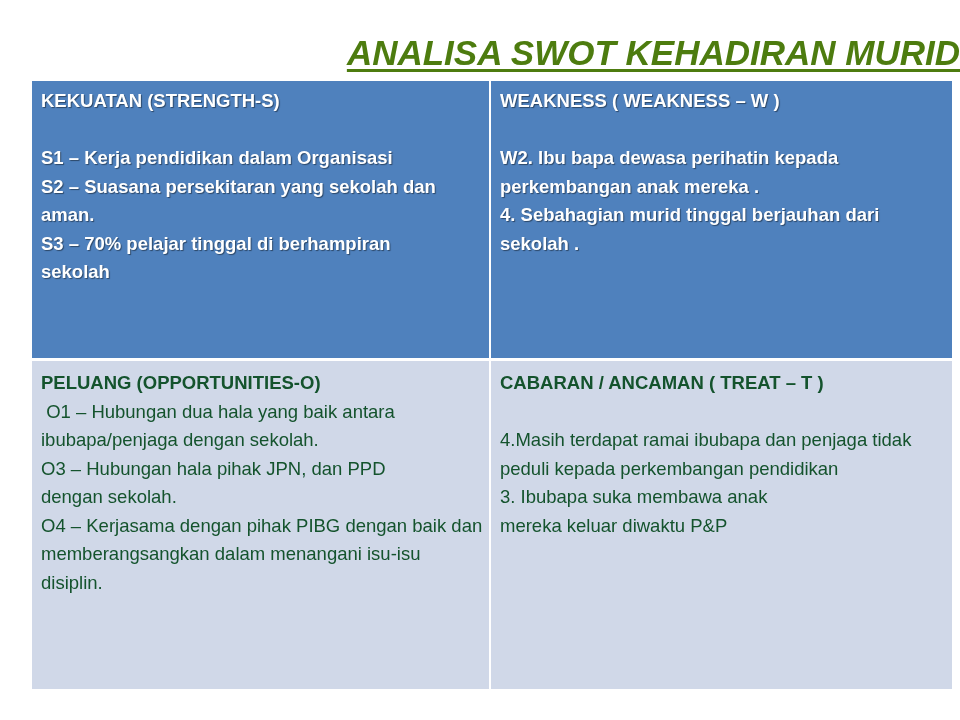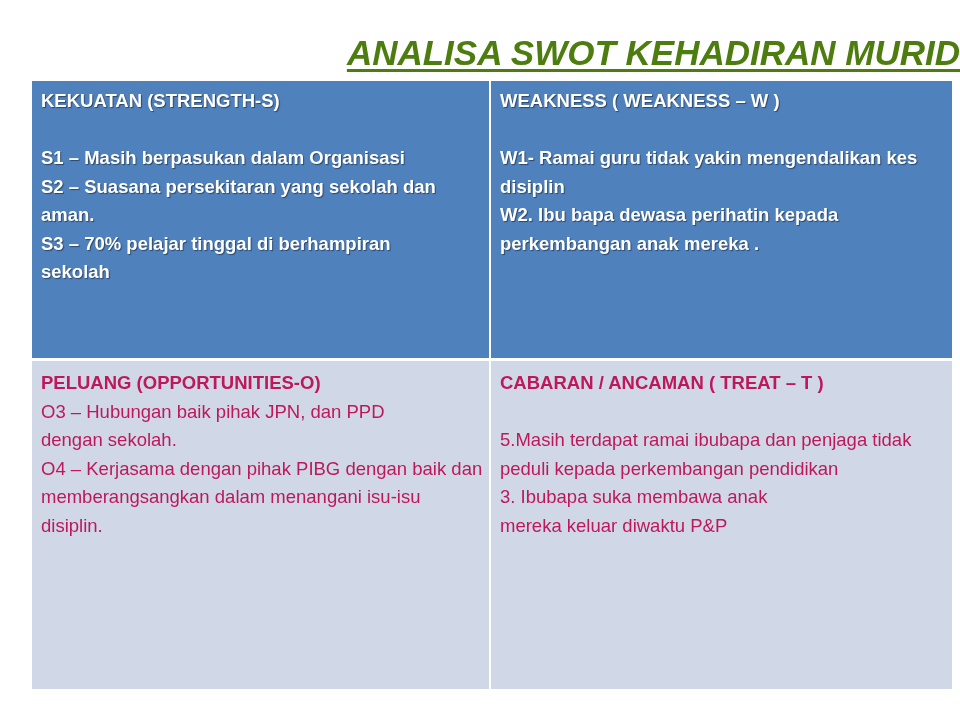--- a/index.html
+++ b/index.html
@@ -49,21 +49,21 @@
       line-height: 28.5px;
     }
     .cell.top {
       background: #4f81bd;
       color: #ffffff;
       font-weight: bold;
       text-shadow: 1px 1px 1px rgba(0,0,0,0.45);
     }
     .cell.bottom {
       background: #d0d8e8;
-      color: #be185d;
+      color: #14532d;
       padding-top: 8px;
     }
     .cell.left { border-right: 2px solid #ffffff; }
     .cell.top { border-bottom: 3px solid #ffffff; }
     .heading {
       display: block;
     }
     .cell.bottom .heading {
       font-weight: bold;
     }
@@ -73,38 +73,39 @@
 </head>
 <body>
 
 <div class="title">ANALISA SWOT KEHADIRAN MURID</div>
 
 <div class="swot-table">
 
   <div class="cell top left">
     <span class="heading">KEKUATAN (STRENGTH-S)</span>
     <span class="spacer"></span>
-    <span class="line">S1 – Masih berpasukan dalam Organisasi</span>
+    <span class="line">S1 – Kerja pendidikan dalam Organisasi</span>
     <span class="line" style="width:440px">S2 – Suasana persekitaran yang sekolah dan aman.</span>
     <span class="line" style="width:410px">S3 – 70% pelajar tinggal di berhampiran sekolah</span>
   </div>
 
   <div class="cell top right">
     <span class="heading">WEAKNESS ( WEAKNESS – W )</span>
     <span class="spacer"></span>
-    <span class="line" style="width:440px">W1- Ramai guru tidak yakin mengendalikan kes disiplin</span>
     <span class="line" style="width:400px">W2. Ibu bapa dewasa perihatin kepada perkembangan anak mereka .</span>
+    <span class="line" style="width:445px">4. Sebahagian murid tinggal berjauhan dari sekolah .</span>
   </div>
 
   <div class="cell bottom left">
     <span class="heading">PELUANG (OPPORTUNITIES-O)</span>
-    <span class="line" style="width:400px">O3 – Hubungan baik pihak JPN, dan PPD dengan sekolah.</span>
+    <span class="line" style="width:430px; white-space:pre-wrap"> O1 – Hubungan dua hala yang baik antara ibubapa/penjaga dengan sekolah.</span>
+    <span class="line" style="width:400px">O3 – Hubungan hala pihak JPN, dan PPD dengan sekolah.</span>
     <span class="line" style="width:445px">O4 – Kerjasama dengan pihak PIBG dengan baik dan memberangsangkan dalam menangani isu-isu disiplin.</span>
   </div>
 
   <div class="cell bottom right">
     <span class="heading">CABARAN / ANCAMAN ( TREAT – T )</span>
     <span class="spacer"></span>
-    <span class="line" style="width:445px">5.Masih terdapat ramai ibubapa dan penjaga tidak peduli kepada perkembangan pendidikan</span>
+    <span class="line" style="width:445px">4.Masih terdapat ramai ibubapa dan penjaga tidak peduli kepada perkembangan pendidikan</span>
     <span class="line" style="width:320px">3. Ibubapa suka membawa anak mereka keluar diwaktu P&amp;P</span>
   </div>
 
 </div>
 
 </body></html>

